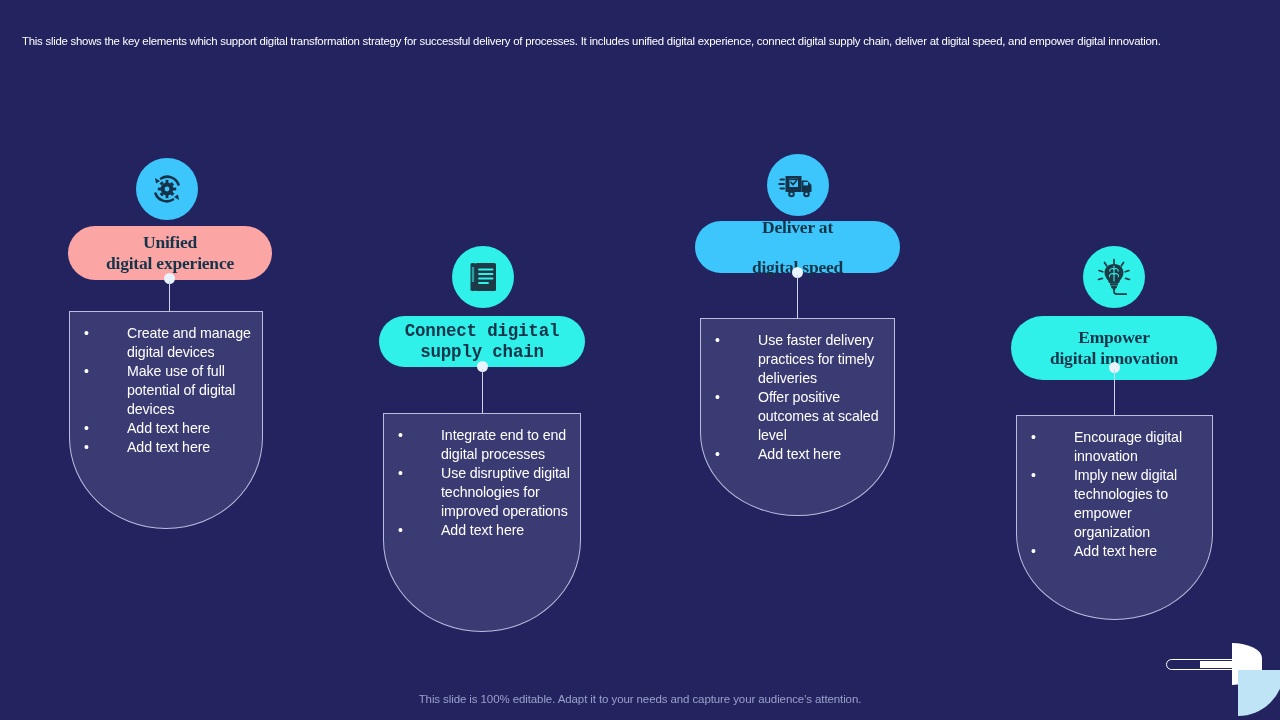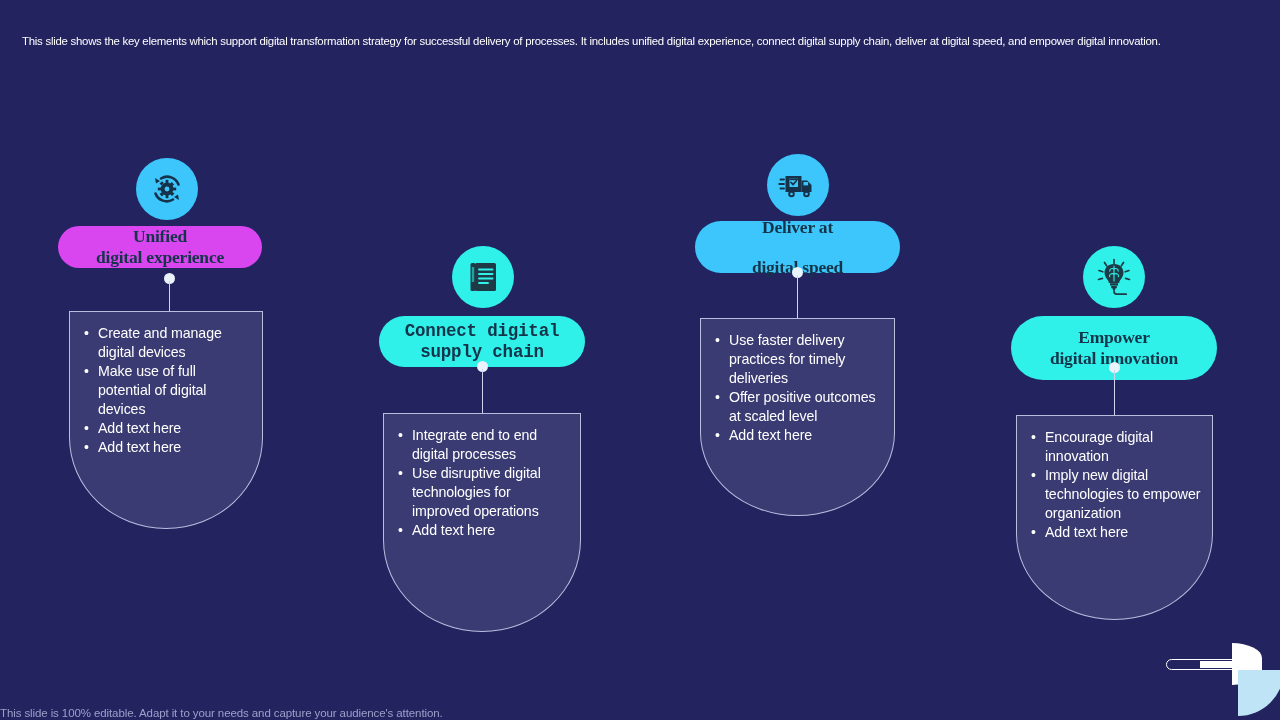--- a/index.html
+++ b/index.html
@@ -113,29 +113,29 @@
     letter-spacing: -0.1px;
   }
   .bullet-dot {
     flex: 0 0 auto;
     width: 14px;
     text-align: left;
     font-size: 14px;
     line-height: 19px;
     color: #ffffff;
   }
-  .bullet-text { flex: 1 1 auto; }
+  .bullet-text { flex: 1 1 auto; margin-left: 29px; }
 
   
   .footer-note {
     position: absolute;
     left: 0;
     right: 0;
-    bottom: 1px;
-    text-align: left;
+    bottom: 15px;
+    text-align: center;
     font-size: 11.5px;
     color: #9aa0c8;
     letter-spacing: -0.1px;
   }
 
   
   .deco { position: absolute; right: 0; bottom: 0; width: 120px; height: 90px; }
   .deco-bar {
     position: absolute;
     left: 6px;
@@ -200,21 +200,21 @@
           <rect x="25.6" y="18.6" width="3.6" height="2.8"></rect>
           <rect x="13.0" y="13.0" width="3.4" height="2.7" transform="rotate(-45 14.7 14.3)"></rect>
           <rect x="23.6" y="23.6" width="3.4" height="2.7" transform="rotate(-45 25.3 25.0)"></rect>
           <rect x="23.6" y="13.4" width="2.7" height="3.4" transform="rotate(-45 25.0 15.1)"></rect>
           <rect x="13.4" y="23.6" width="2.7" height="3.4" transform="rotate(-45 14.8 25.3)"></rect>
         </g>
         <circle cx="20" cy="20" r="2.4" fill="#3cc6fb"></circle>
       </svg>
     </div>
 
-    <div class="pill" style="left:58px; top:226px; width:204px; height:42px; background:#d946ef;">
+    <div class="pill" style="left:68px; top:226px; width:204px; height:54px; background:#fca5a5;">
       <span>Unified</span>
       <span>digital experience</span>
     </div>
 
     <div class="connector-dot" style="left:164px; top:273px;"></div>
     <div class="connector" style="left:169px; top:281px; height:30px;"></div>
 
     <div class="shield" style="left:69px; top:311px; width:194px; height:218px;">
       <div class="shield-list">
         <div class="bullet-row">

